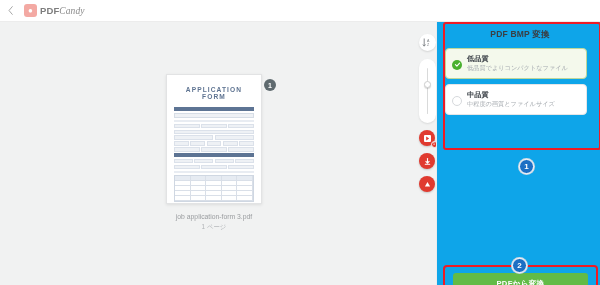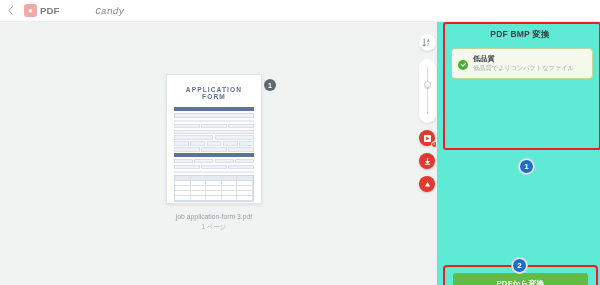--- a/index.html
+++ b/index.html
@@ -39,21 +39,21 @@
     display: flex; align-items: center; justify-content: center;
   }
   #logo-mark span {
     font-size: 8px; color: #ffffff; line-height: 1;
   }
   #logo-text {
     font-size: 9.5px; color: #8a8a8a; letter-spacing: .1px;
     white-space: nowrap;
   }
   #logo-text b { font-weight: 700; color: #7d7d7d; text-align: center; }
-  #logo-text i { font-family: Liberation Mono, monospace; font-style: italic; margin-left: 36px; }
+  #logo-text i { font-family: Liberation Serif, serif; font-style: italic; }
 
   
   #workspace {
     position: absolute; top: 22px; left: 0;
     width: 436px; height: 263px;
     background: #f1f2f2;
   }
 
   
   #doc-wrap {
@@ -185,37 +185,37 @@
     border: 1px solid #f1f2f2;
     color: #fff; font-size: 4.4px;
     display: flex; align-items: center; justify-content: center;
     line-height: 1;
   }
 
   
   #panel {
     position: absolute; top: 22px; left: 436px;
     width: 164px; height: 263px;
-    background: #5eead4;
+    background: #0ea5e9;
     border-left: 1px solid #ececec;
   }
   #panel-hl {
     position: absolute; left: 6px; top: 0px;
     width: 158px; height: 128px;
     border: 2px solid #ee1c25;
     border-radius: 3px;
     pointer-events: none;
   }
   #panel-title {
     position: absolute; left: 6px; top: 7px;
     width: 154px; text-align: center;
     font-size: 8.5px; font-weight: 700; color: #3a3f44;
     letter-spacing: .2px;
   }
-  #options { position: absolute; left: 14px; top: 26px; width: 142px; }
+  #options { position: absolute; left: 8px; top: 26px; width: 142px; }
   .opt {
     position: relative;
     height: 31px;
     border: 1px solid #e4e6e8;
     border-radius: 4px;
     background: #ffffff;
     margin-bottom: 5px;
     display: flex; align-items: center;
     padding-left: 21px;
     cursor: pointer;
@@ -448,20 +448,27 @@
           <svg width="7" height="7" viewBox="0 0 7 7">
             <path d="M1.4 3.6 L2.9 5.1 L5.6 2.1" fill="none" stroke="#ffffff" stroke-width="1.1" stroke-linecap="round" stroke-linejoin="round"></path>
           </svg>
         </div>
         <div>
           <div class="opt-label">低品質</div>
           <div class="opt-desc">低品質でよりコンパクトなファイル</div>
         </div>
       </div>
 
+      <div class="opt">
+        <div class="opt-radio"></div>
+        <div>
+          <div class="opt-label">中品質</div>
+          <div class="opt-desc">中程度の画質とファイルサイズ</div>
+        </div>
+      </div>
 
     </div>
 
     <div id="step1">1</div>
     <div id="step2">2</div>
     <div id="cta-hl"></div>
     <button id="cta">PDFから変換</button>
   </div>
 
 </div>

